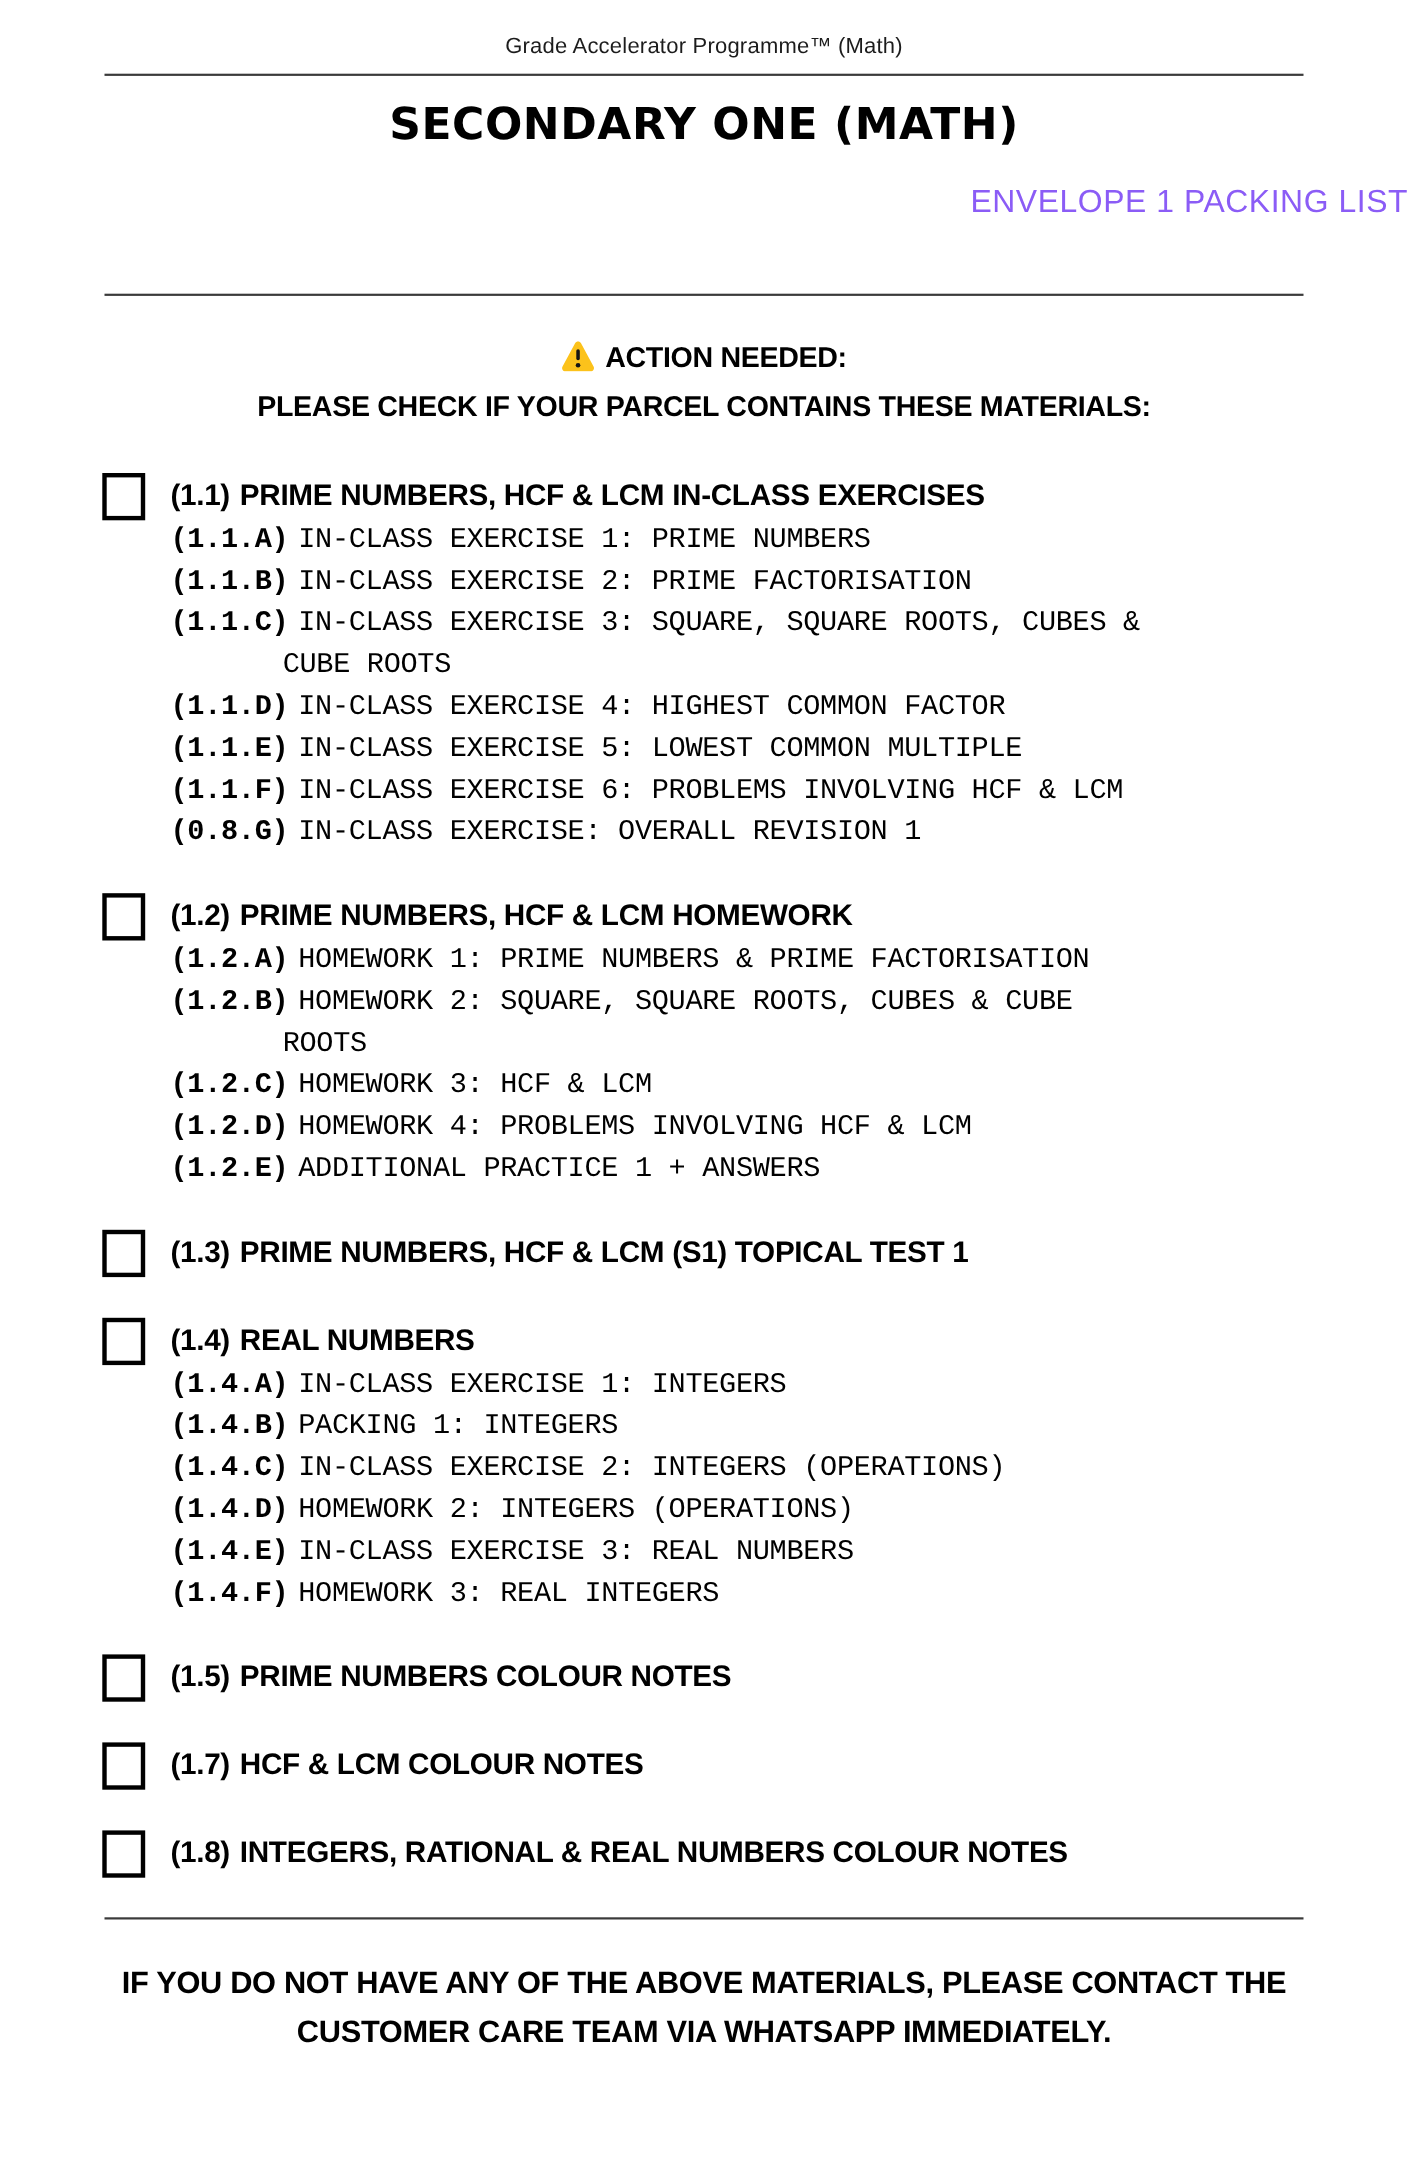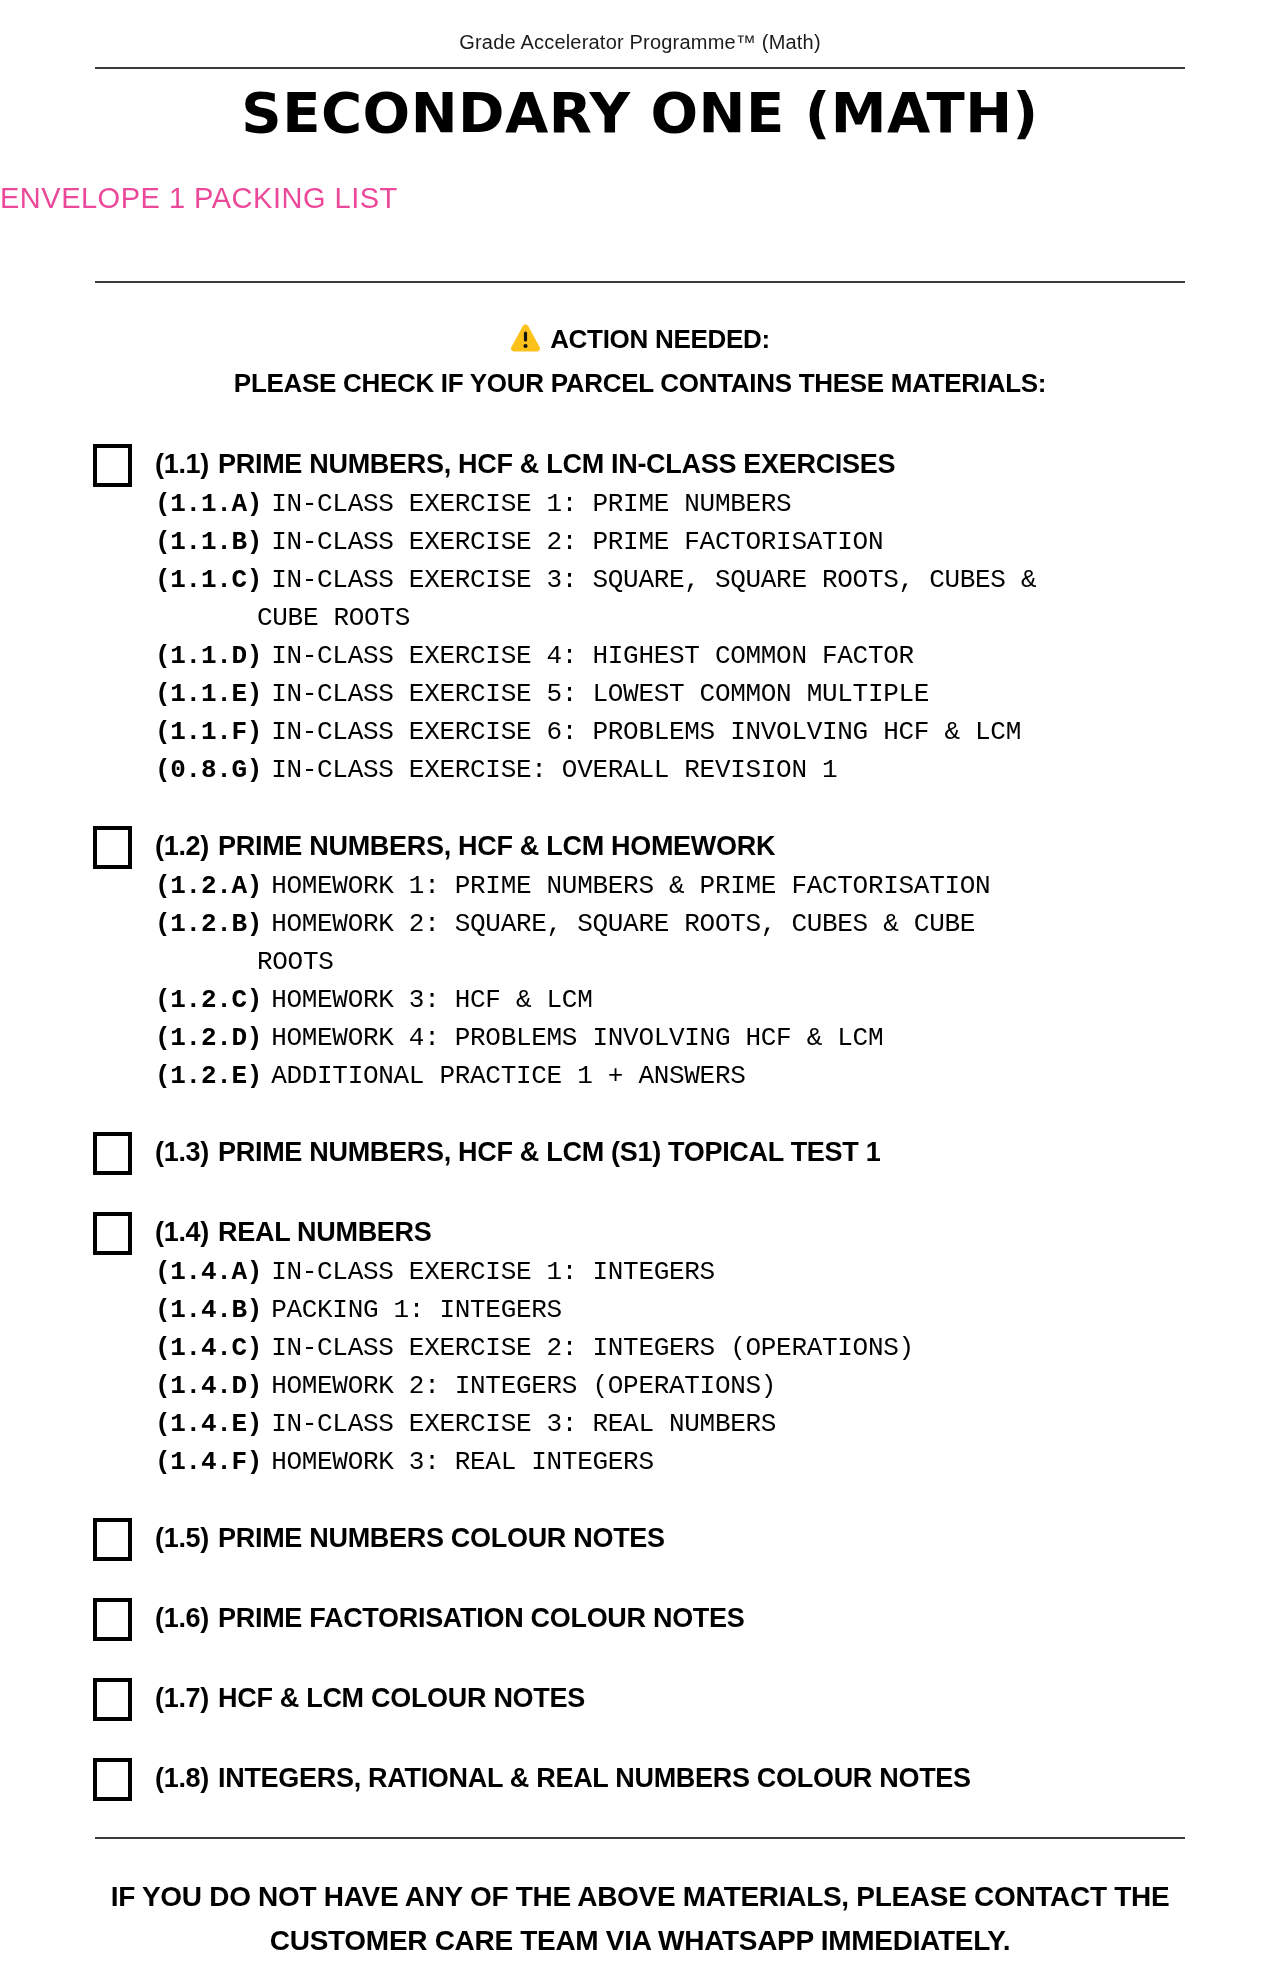--- a/index.html
+++ b/index.html
@@ -26,31 +26,31 @@
     border-top: 2px solid #3a3a3a;
     width: 1090px;
     margin: 0 auto;
   }
   .rule-top { margin-top: 13px; }
   .page-title {
     margin-top: 16px;
     text-align: center;
     font-family: "DejaVu Sans", sans-serif;
     font-weight: 800;
-    font-size: 56px;
+    font-size: 40px;
     line-height: 56px;
     letter-spacing: 0.5px;
   }
   .page-subtitle {
-    margin-top: 40px;
-    text-align: left;
+    margin-top: 26px;
+    text-align: right;
     font-size: 29px;
     line-height: 34px;
     letter-spacing: 0.5px;
-    color: #ec4899;
+    color: #8b5cf6;
   }
   .rule-mid { margin-top: 66px; }
 
   .notice { margin-top: 36px; text-align: center; }
   .notice-line {
     font-weight: bold;
     font-size: 26px;
     line-height: 40px;
     letter-spacing: -0.3px;
   }
@@ -179,26 +179,20 @@
       </div>
     </div>
 
     <div class="group">
       <div class="checkbox"></div>
       <div class="group-content">
         <div class="group-title"><span class="g-label">(1.5)</span><span>PRIME NUMBERS COLOUR NOTES</span></div>
       </div>
     </div>
 
-    <div class="group">
-      <div class="checkbox"></div>
-      <div class="group-content">
-        <div class="group-title"><span class="g-label">(1.6)</span><span>PRIME FACTORISATION COLOUR NOTES</span></div>
-      </div>
-    </div>
 
     <div class="group">
       <div class="checkbox"></div>
       <div class="group-content">
         <div class="group-title"><span class="g-label">(1.7)</span><span>HCF &amp; LCM COLOUR NOTES</span></div>
       </div>
     </div>
 
     <div class="group">
       <div class="checkbox"></div>

